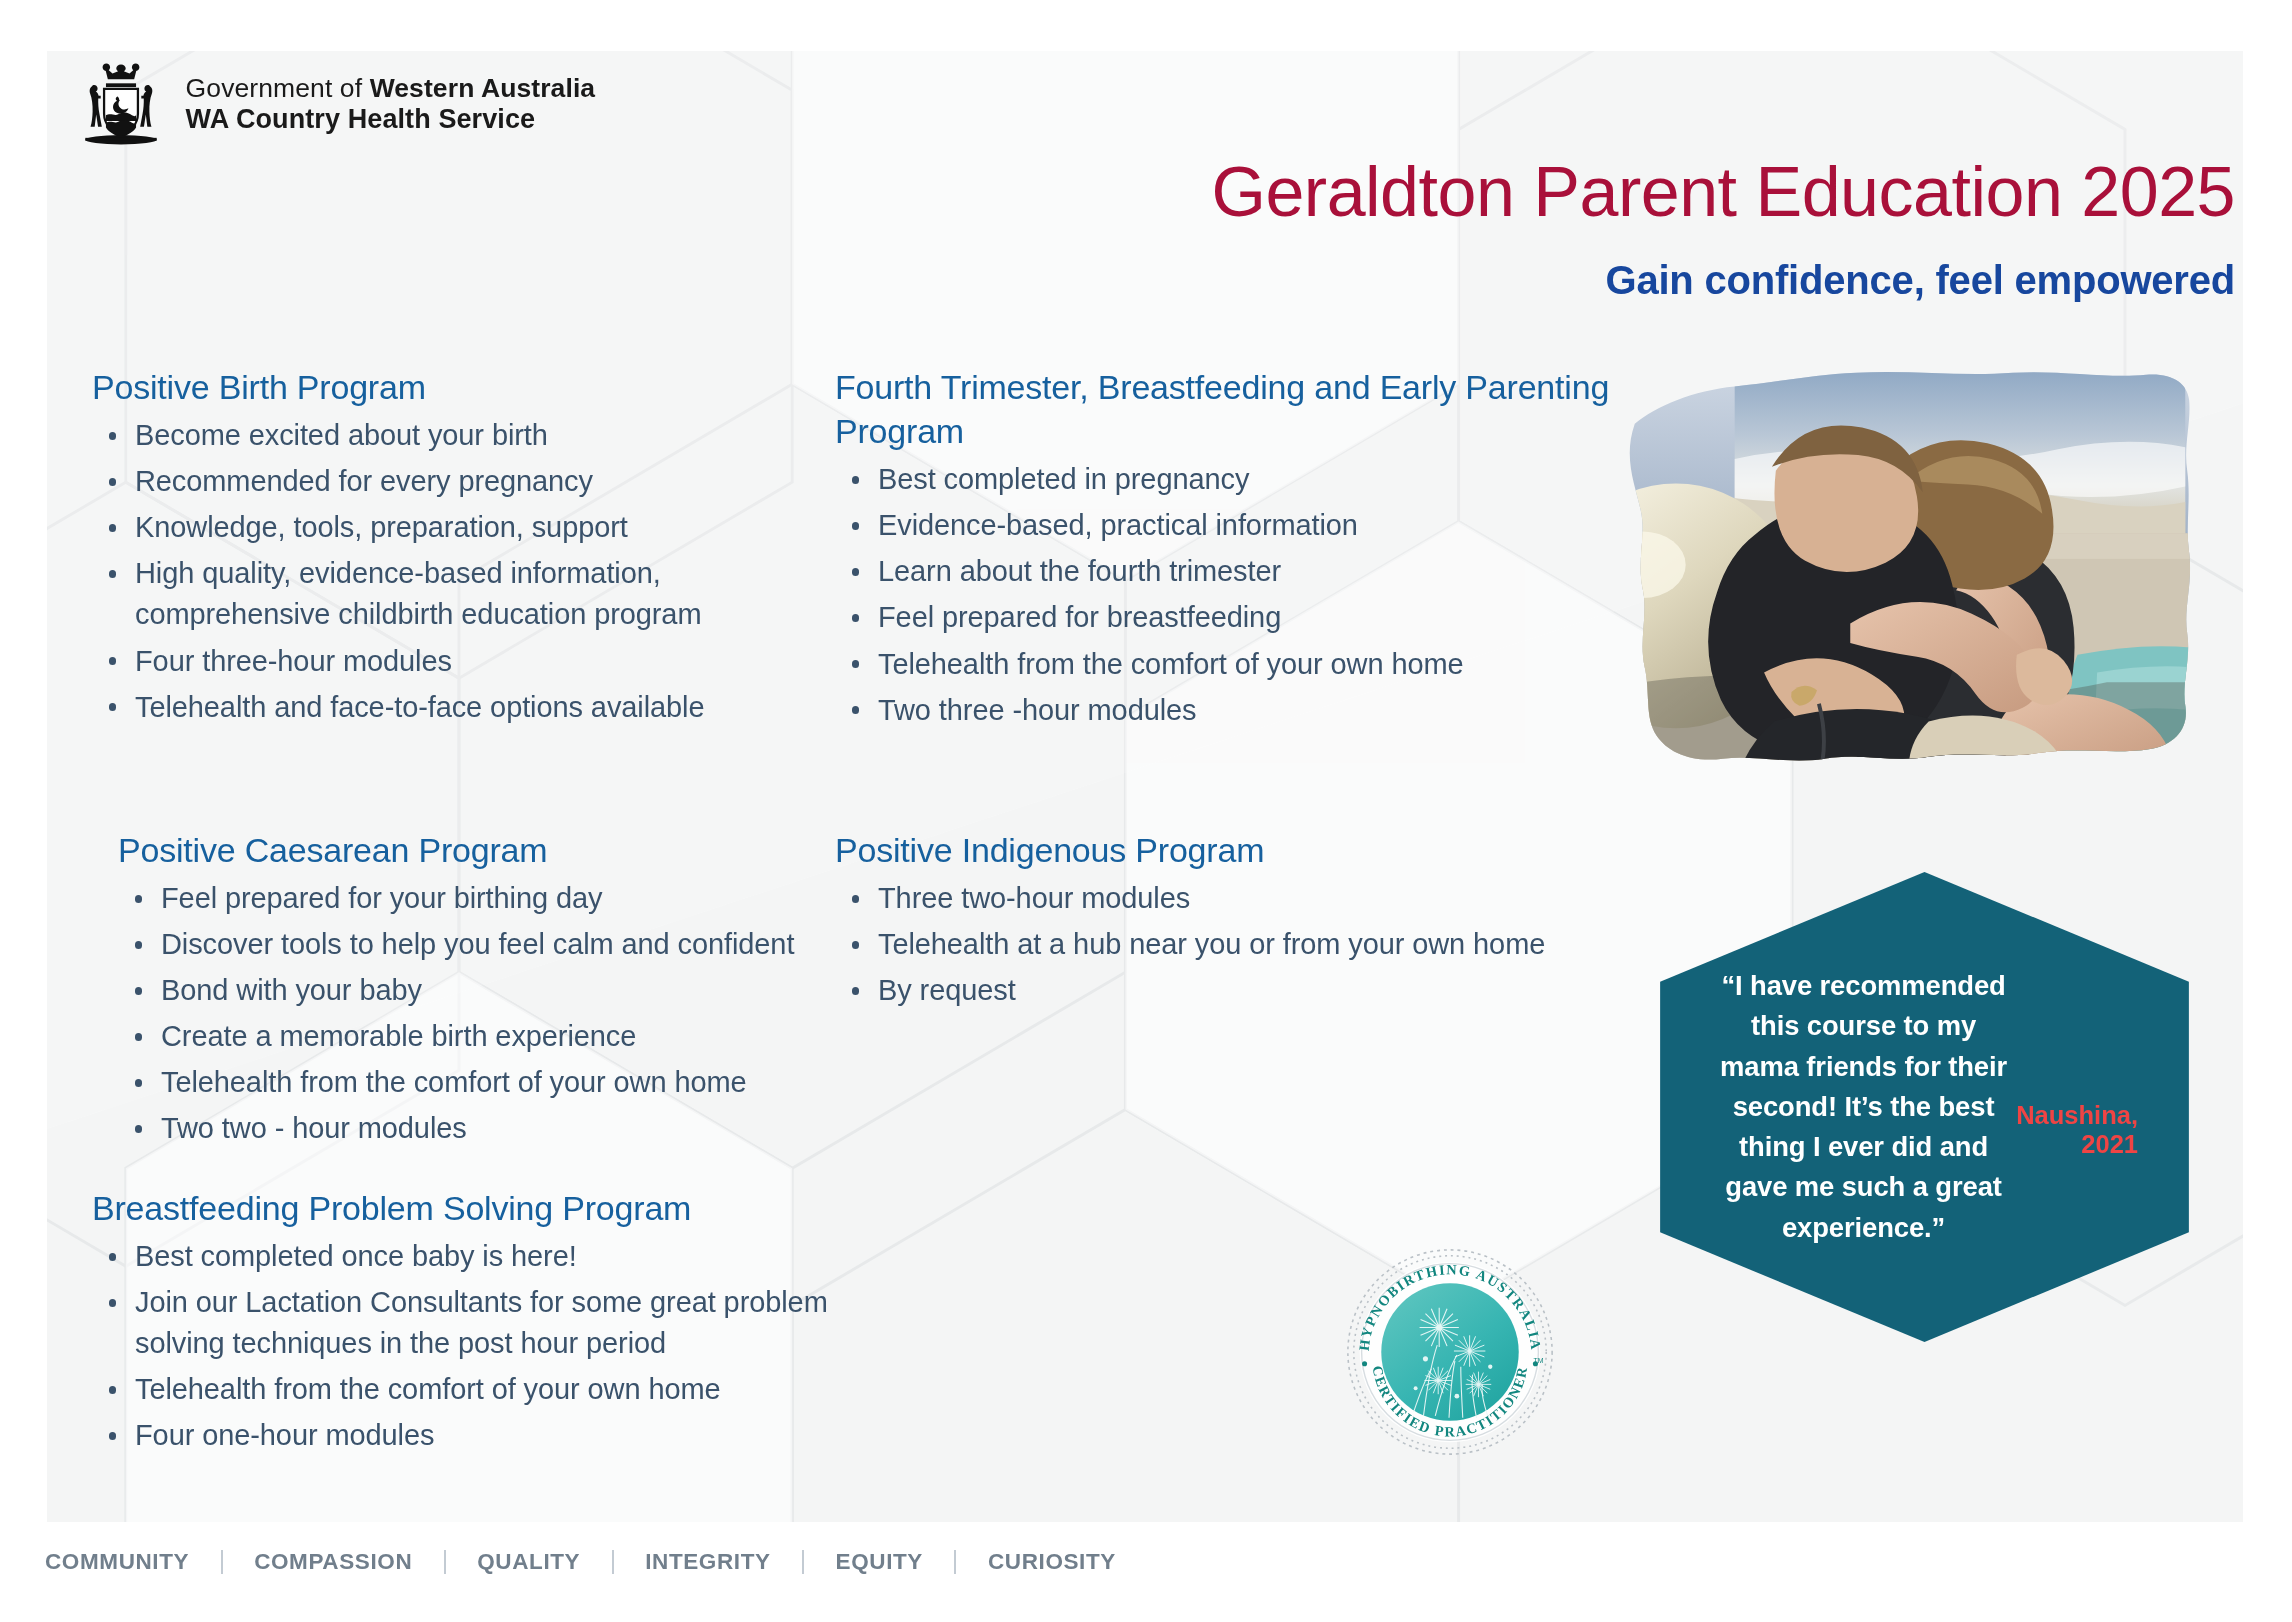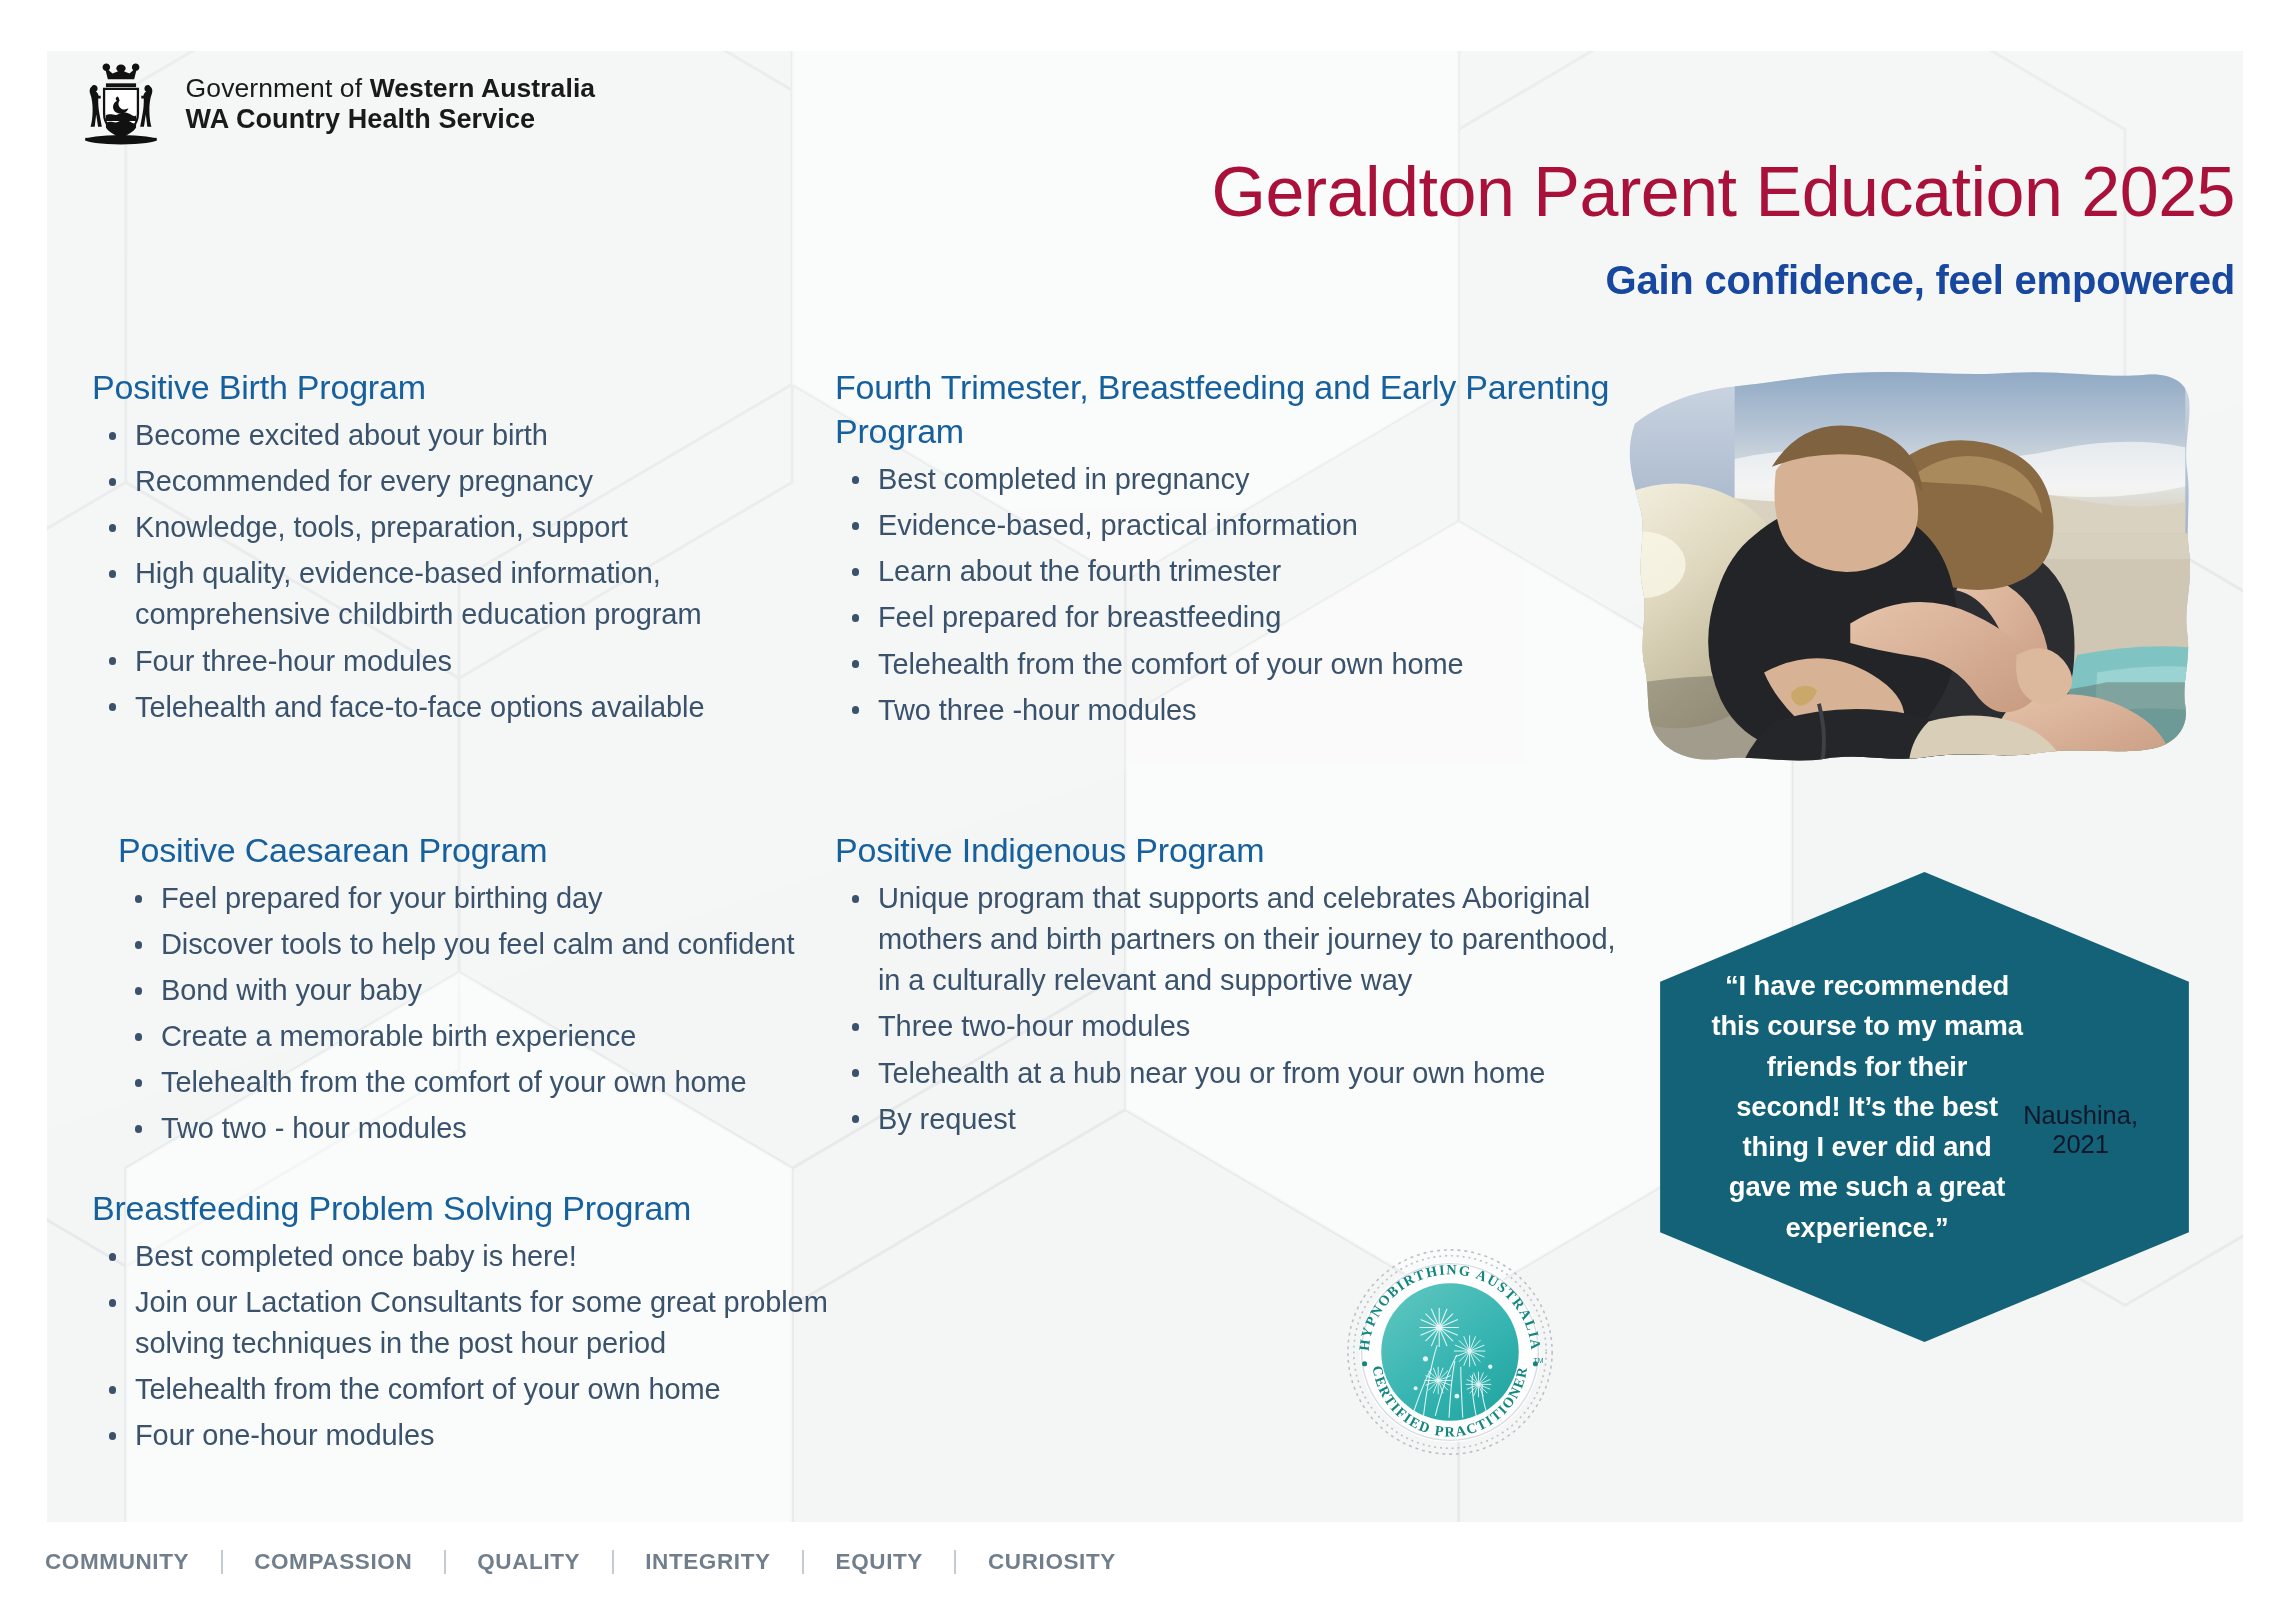--- a/index.html
+++ b/index.html
@@ -149,24 +149,24 @@
   #quote-text {
     color: #ffffff;
     font-size: 27.4px;
     line-height: 1.47;
     font-weight: 700;
     text-align: center;
     letter-spacing: -0.1px;
   }
   #quote-attrib {
     margin-top: 45px;
-    color: #0f172a;
+    color: #ef4444;
     font-size: 25.5px;
-    font-weight: 400;
-    text-align: center;
+    font-weight: 700;
+    text-align: right;
   }
 
   
   #seal {
     position: absolute;
     left: 1341px; top: 1243px;
     width: 218px; height: 218px;
   }
   #seal svg { display:block; width:100%; height:100%; }
 
@@ -293,21 +293,20 @@
       <li>Bond with your baby</li>
       <li>Create a memorable birth experience</li>
       <li>Telehealth from the comfort of your own home</li>
       <li>Two two - hour modules</li>
     </ul>
   </section>
 
   <section class="prog" id="p-indigenous">
     <h2>Positive Indigenous Program</h2>
     <ul>
-      <li>Unique program that supports and celebrates Aboriginal mothers and birth partners on their journey to parenthood, in a culturally relevant and supportive way</li>
       <li>Three two-hour modules</li>
       <li>Telehealth at a hub near you or from your own home</li>
       <li>By request</li>
     </ul>
   </section>
 
   <section class="prog" id="p-bfps">
     <h2>Breastfeeding Problem Solving Program</h2>
     <ul>
       <li>Best completed once baby is here!</li>

